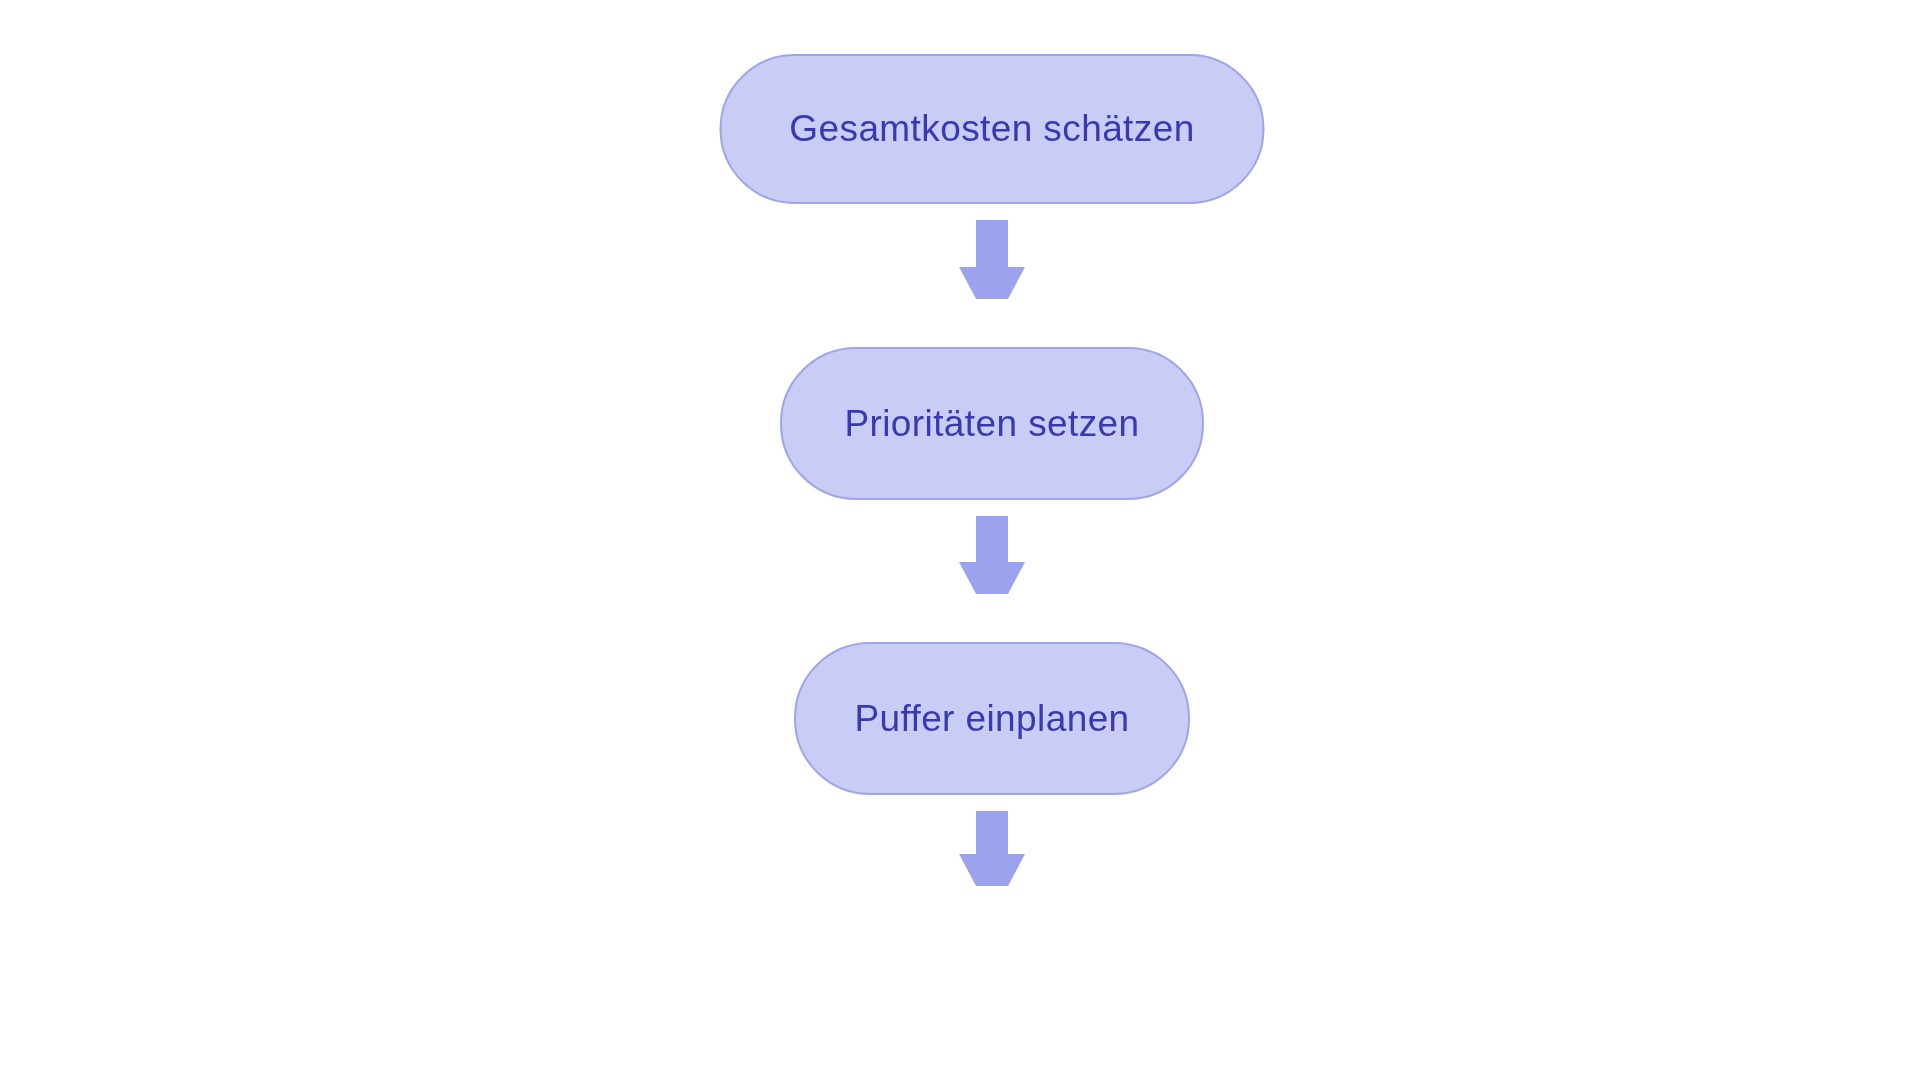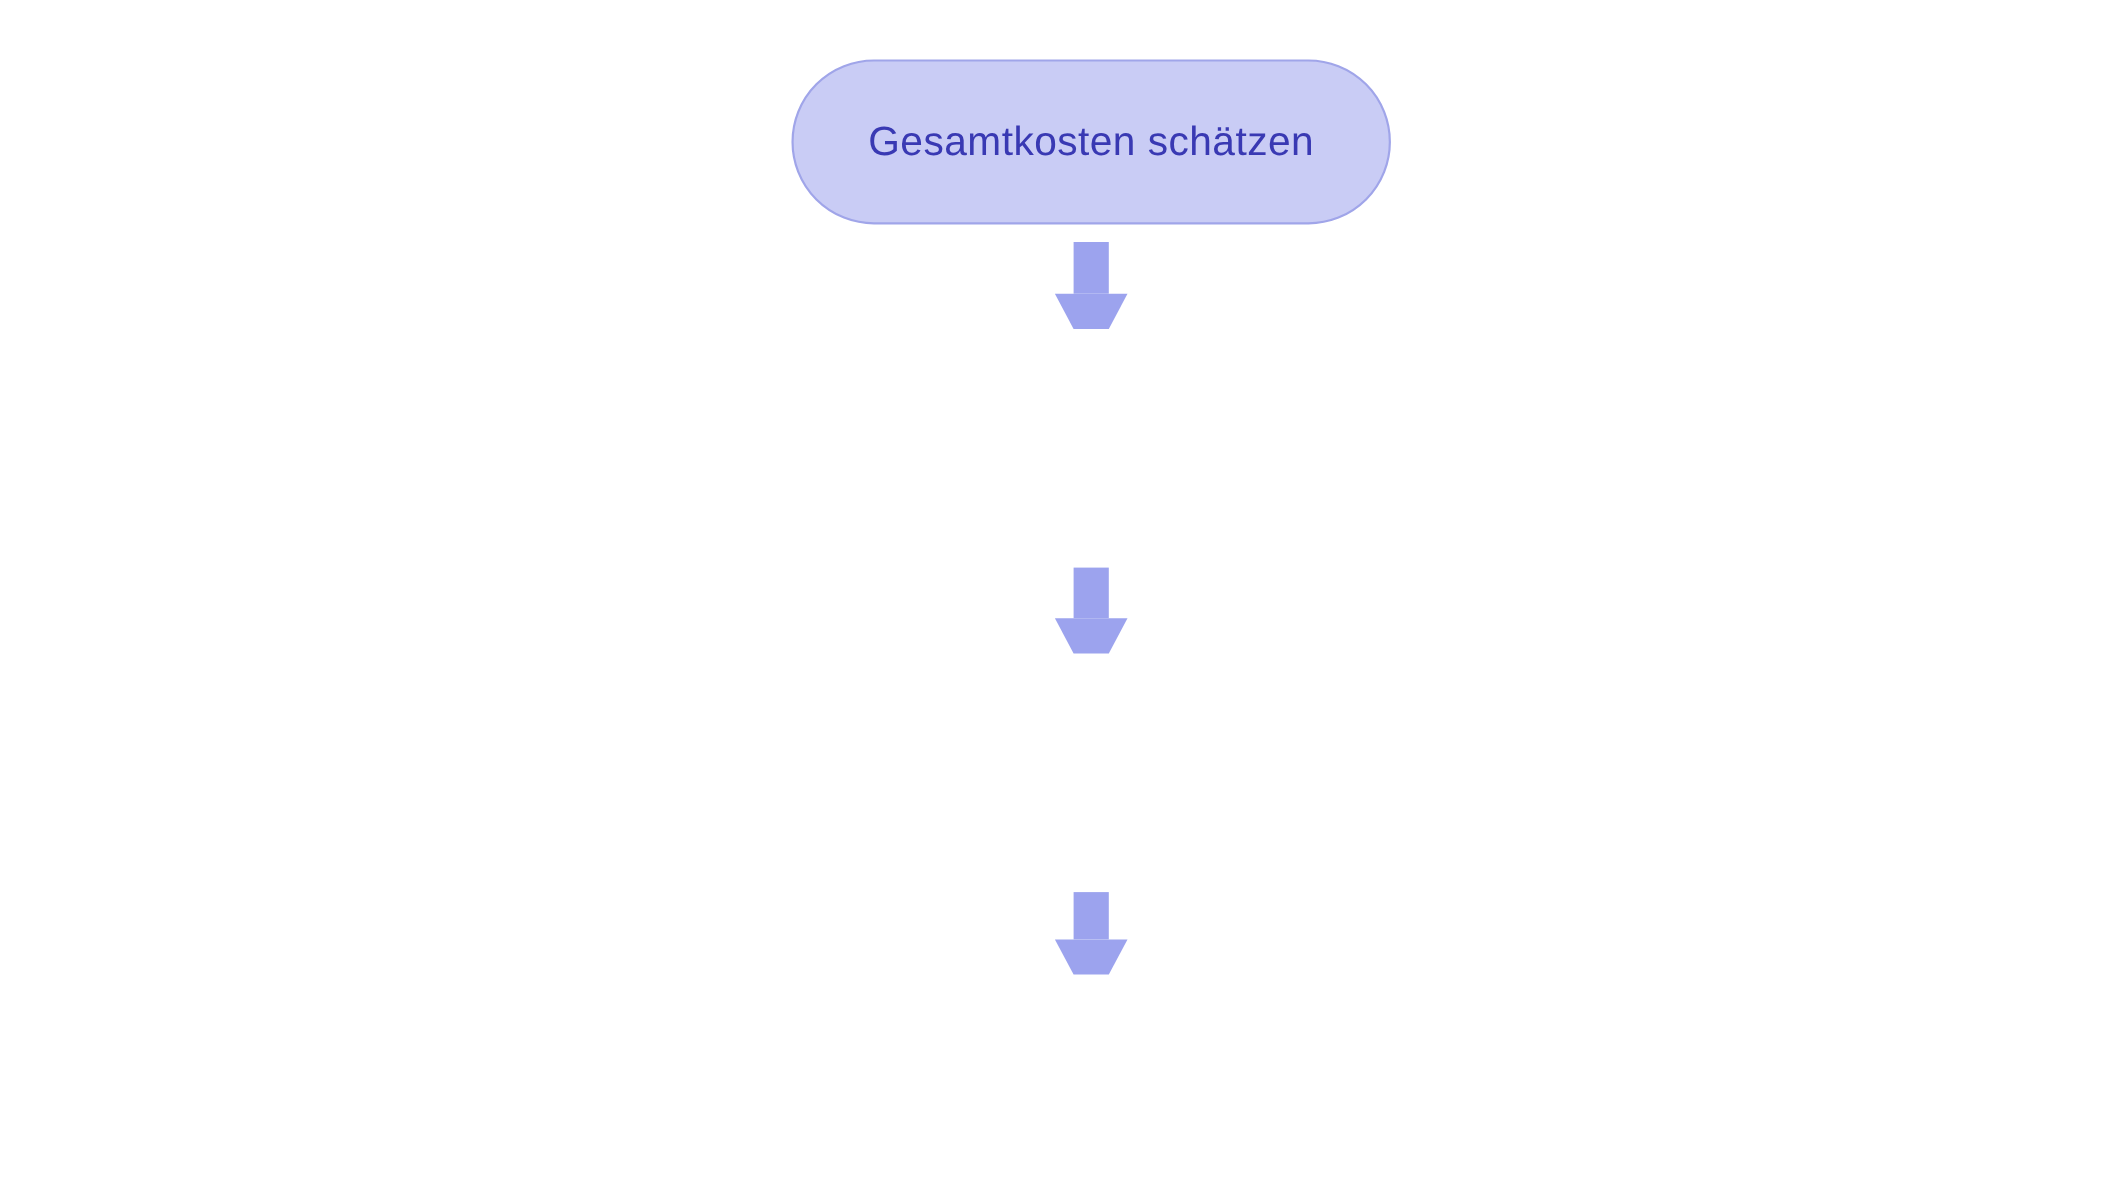--- a/index.html
+++ b/index.html
@@ -78,26 +78,32 @@
 
   <div class="node node-1">
     <span class="node-label">Gesamtkosten schätzen</span>
   </div>
 
   <div class="arrow arrow-1">
     <div class="arrow-line"></div>
     <div class="arrow-head"></div>
   </div>
 
+  <div class="node node-2">
+    <span class="node-label">Prioritäten setzen</span>
+  </div>
 
   <div class="arrow arrow-2">
     <div class="arrow-line"></div>
     <div class="arrow-head"></div>
   </div>
 
+  <div class="node node-3">
+    <span class="node-label">Puffer einplanen</span>
+  </div>
 
   <div class="arrow arrow-3">
     <div class="arrow-line"></div>
     <div class="arrow-head"></div>
   </div>
 
 
 </div>
 
 </body></html>

